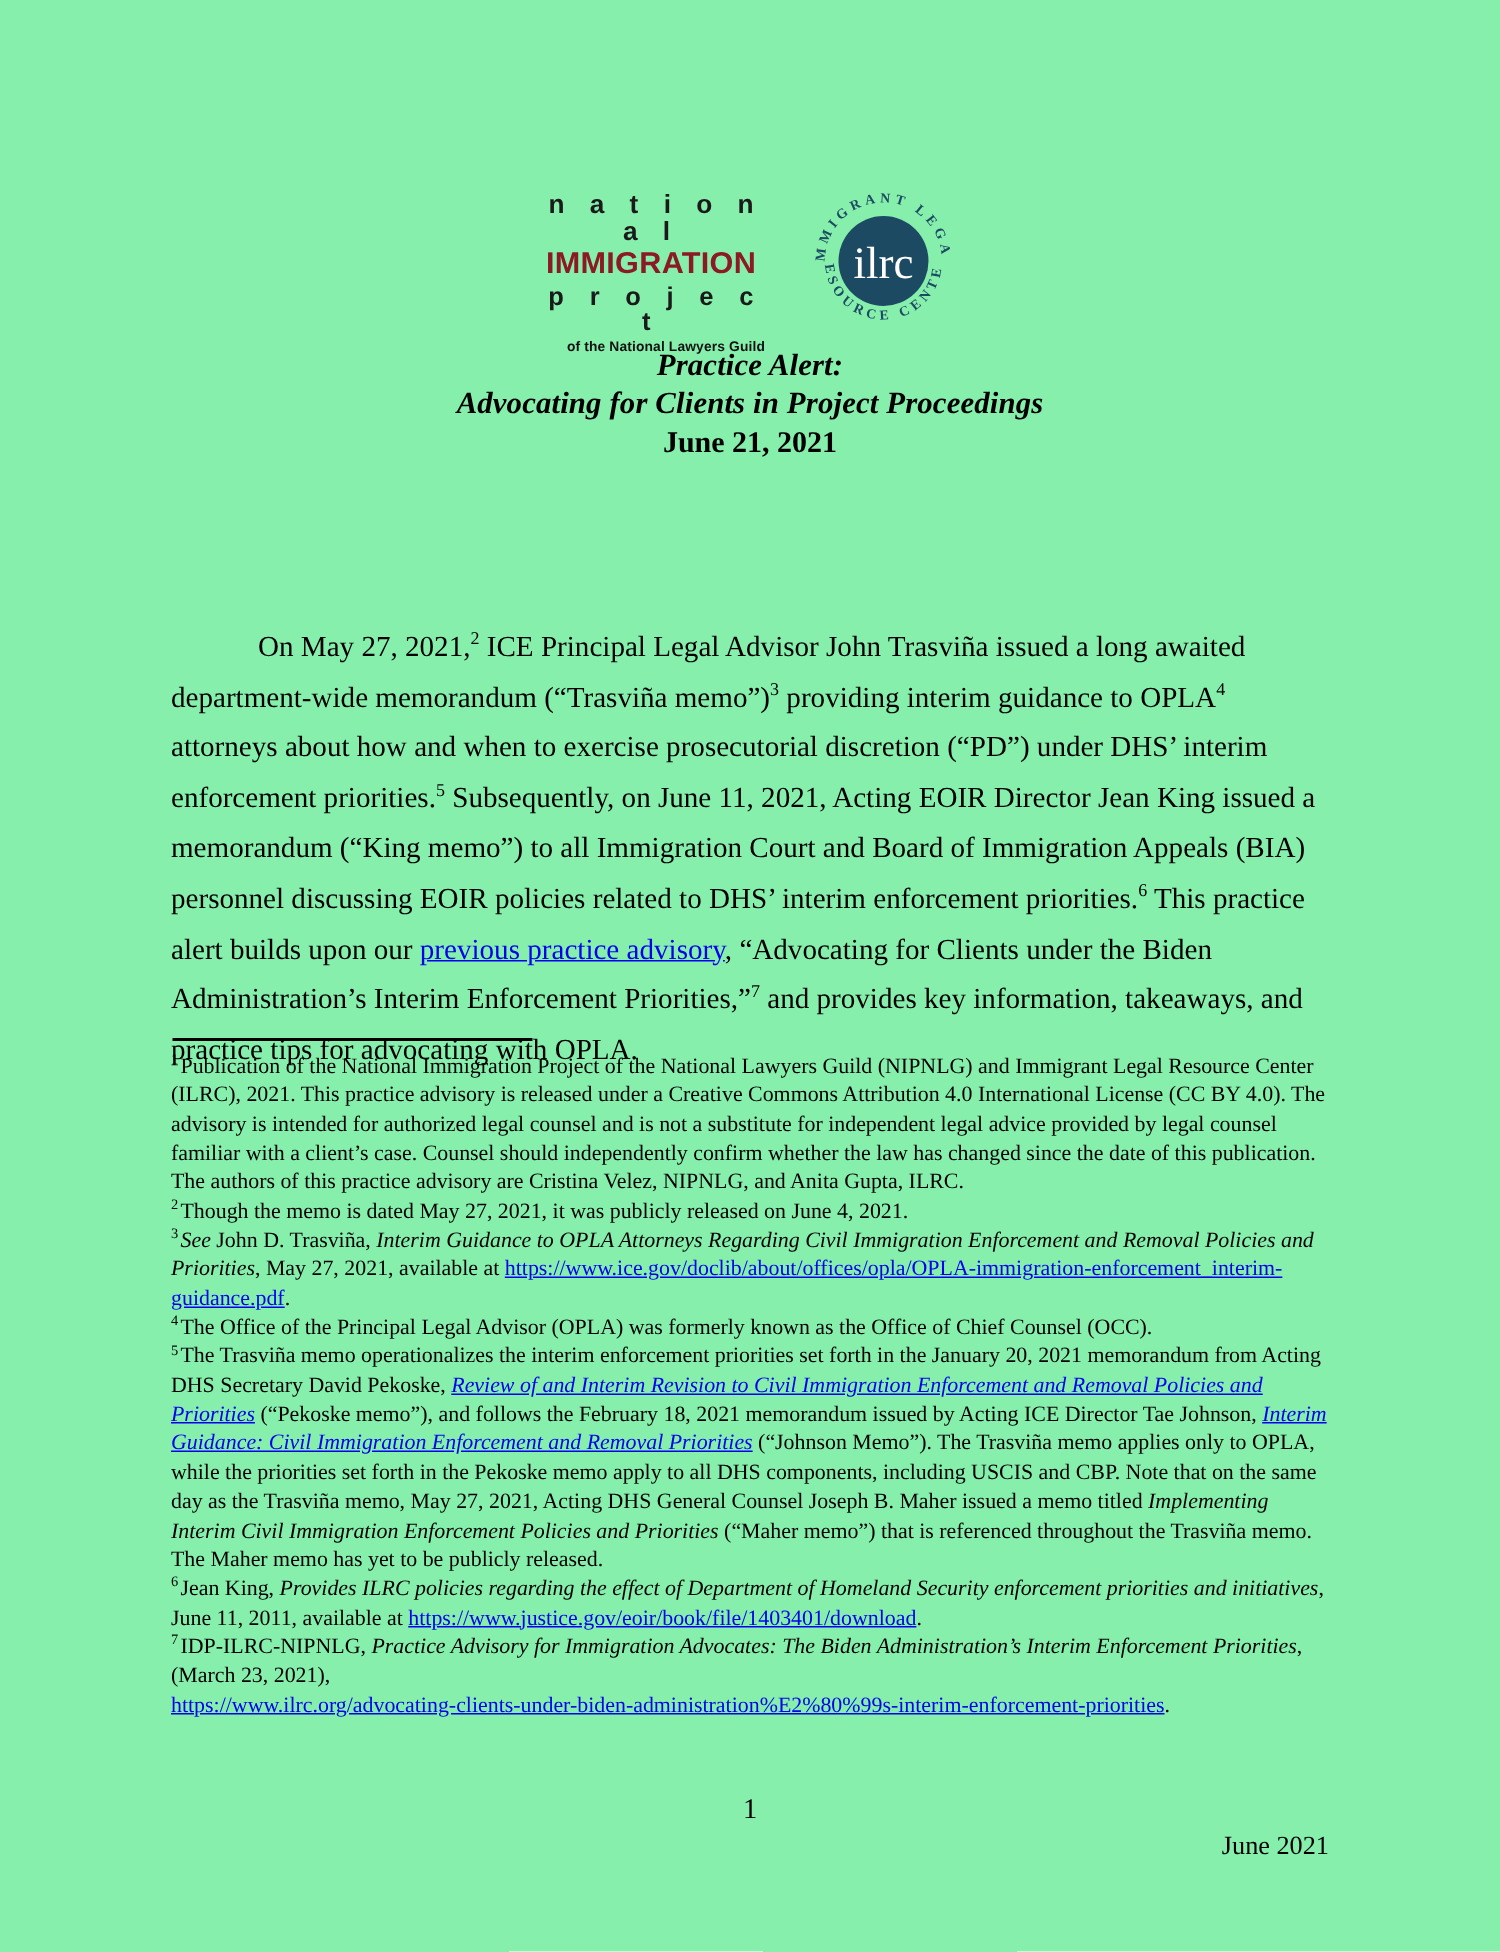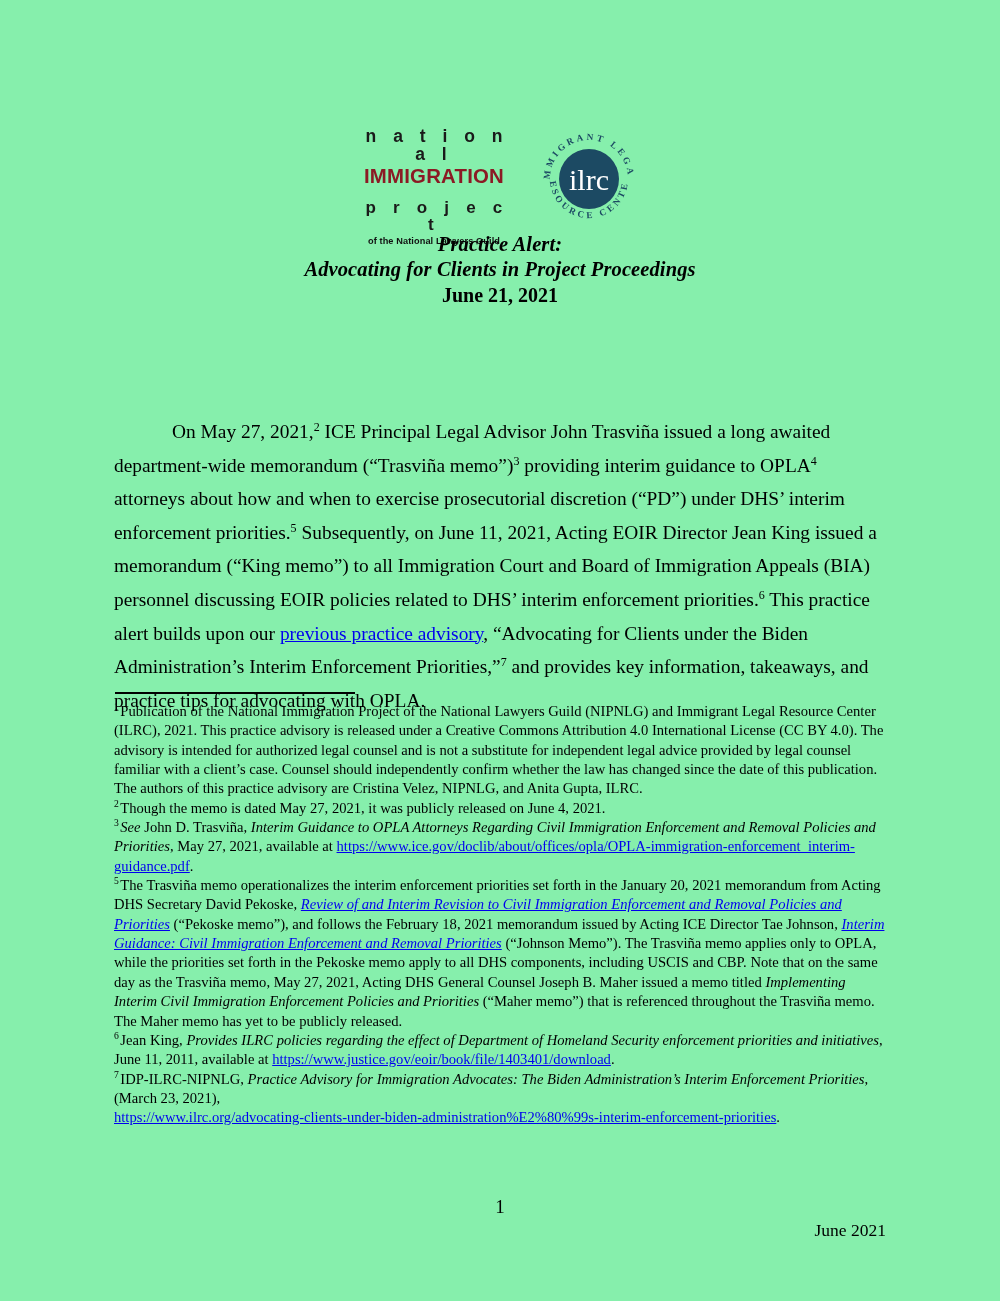--- a/index.html
+++ b/index.html
@@ -53,29 +53,30 @@
     letter-spacing: 0.2px;
     color: #8B1A24;
     margin-top: 3px;
     transform: scaleX(1.02);
   }
   .nip-l3 {
     font-size: 17px;
     font-weight: 700;
     letter-spacing: 6.2px;
     color: #1a1a1a;
-    margin-top: 13px;
+    margin-top: 3px;
     text-indent: 6px;
   }
   .nip-l4 {
     font-size: 9.2px;
     font-weight: 700;
     color: #111111;
     margin-top: 4px;
     letter-spacing: 0.1px;
+    text-align: right;
   }
 
   
   .ilrc {
     position: relative;
     width: 106px;
     height: 106px;
   }
   .ilrc svg { display: block; }
 
@@ -247,20 +248,21 @@
   <div class="fn-rule"></div>
 
   <div class="footnotes">
 
     <p class="fn"><sup>1</sup><span>Publication of the National Immigration Project of the National Lawyers Guild (NIPNLG) and Immigrant Legal Resource Center (ILRC), 2021. This practice advisory is released under a Creative Commons Attribution 4.0 International License (CC BY 4.0). The advisory is intended for authorized legal counsel and is not a substitute for independent legal advice provided by legal counsel familiar with a client’s case. Counsel should independently confirm whether the law has changed since the date of this publication. The authors of this practice advisory are Cristina Velez, NIPNLG, and Anita Gupta, ILRC.</span></p>
 
     <p class="fn"><sup>2</sup><span>Though the memo is dated May 27, 2021, it was publicly released on June 4, 2021.</span></p>
 
     <p class="fn"><sup>3</sup><i>See</i><span> John D. Trasviña, </span><i>Interim Guidance to OPLA Attorneys Regarding Civil Immigration Enforcement and Removal Policies and Priorities</i><span>, May 27, 2021, available at </span><a class="doclink" href="#">https://www.ice.gov/doclib/about/offices/opla/OPLA-immigration-enforcement_interim-guidance.pdf</a><span>.</span></p>
 
+    <p class="fn"><sup>4</sup><span>The Office of the Principal Legal Advisor (OPLA) was formerly known as the Office of Chief Counsel (OCC).</span></p>
 
     <p class="fn"><sup>5</sup><span>The Trasviña memo operationalizes the interim enforcement priorities set forth in the January 20, 2021 memorandum from Acting DHS Secretary David Pekoske, </span><a class="doclink" href="#" style="font-style:italic">Review of and Interim Revision to Civil Immigration Enforcement and Removal Policies and Priorities</a><span> (“Pekoske memo”), and follows the February 18, 2021 memorandum issued by Acting ICE Director Tae Johnson, </span><a class="doclink" href="#" style="font-style:italic">Interim Guidance: Civil Immigration Enforcement and Removal Priorities</a><span> (“Johnson Memo”). The Trasviña memo applies only to OPLA, while the priorities set forth in the Pekoske memo apply to all DHS components, including USCIS and CBP. Note that on the same day as the Trasviña memo, May 27, 2021, Acting DHS General Counsel Joseph B. Maher issued a memo titled </span><i>Implementing Interim Civil Immigration Enforcement Policies and Priorities</i><span> (“Maher memo”) that is referenced throughout the Trasviña memo. The Maher memo has yet to be publicly released.</span></p>
 
     <p class="fn"><sup>6</sup><span>Jean King, </span><i>Provides ILRC policies regarding the effect of Department of Homeland Security enforcement priorities and initiatives</i><span>, June 11, 2011, available at </span><a class="doclink" href="#">https://www.justice.gov/eoir/book/file/1403401/download</a><span>.</span></p>
 
     <p class="fn"><sup>7</sup><span>IDP-ILRC-NIPNLG, </span><i>Practice Advisory for Immigration Advocates: The Biden Administration’s Interim Enforcement Priorities</i><span>, (March 23, 2021),</span><br><a class="doclink" href="#">https://www.ilrc.org/advocating-clients-under-biden-administration%E2%80%99s-interim-enforcement-priorities</a><span>.</span></p>
 
   </div>
 
   <div class="page-number">1</div>

